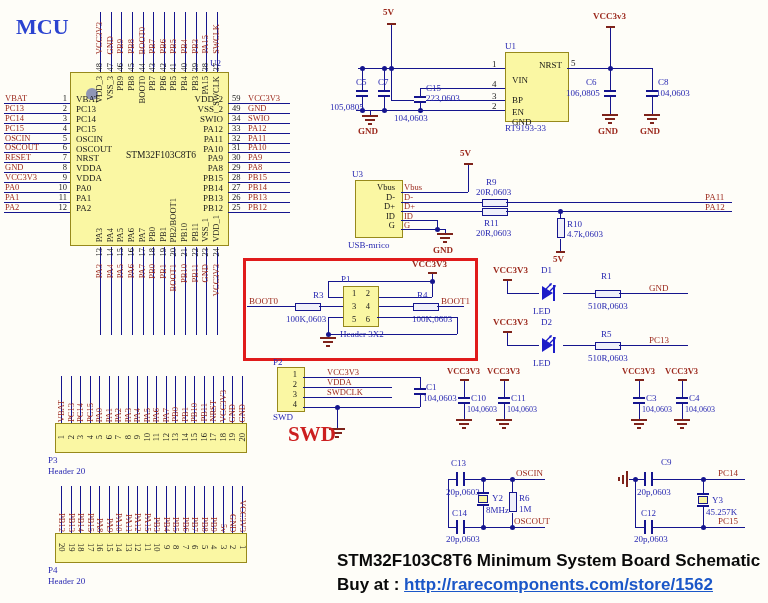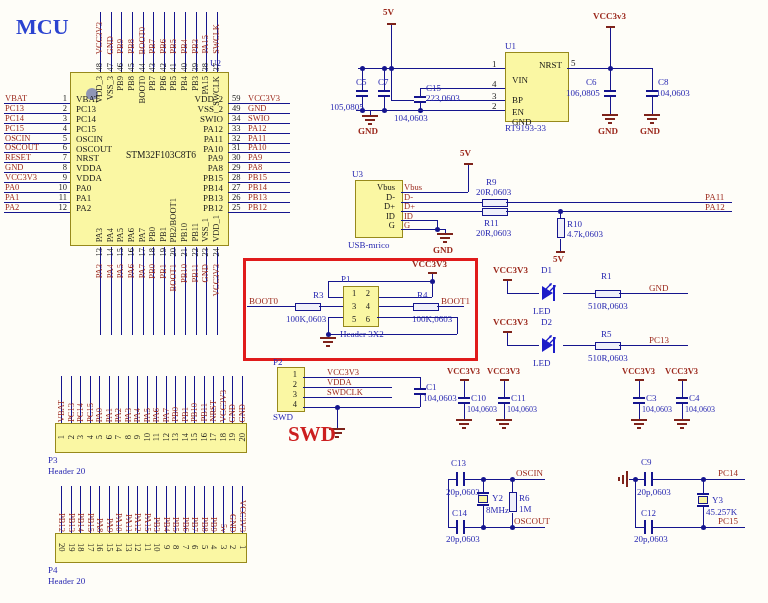--- a/index.html
+++ b/index.html
@@ -885,21 +885,21 @@
   <div class="wh" style="left:635px;top:479px;width:110px"></div>
   <div class="wh" style="left:635px;top:527px;width:110px"></div>
   <div class="caph" style="left:644px;top:472px">
       <i></i>
       <i></i>
     </div>
   <div class="caph" style="left:644px;top:520px">
       <i></i>
       <i></i>
     </div>
-  <span class="ref" style="left:641px;top:458px">C9</span>
+  <span class="ref" style="left:661px;top:458px">C9</span>
   <span class="ref" style="left:637px;top:488px">20p,0603</span>
   <span class="ref" style="left:641px;top:509px">C12</span>
   <span class="ref" style="left:634px;top:535px">20p,0603</span>
   <div class="dot" style="left:703px;top:479px"></div>
   <div class="dot" style="left:703px;top:527px"></div>
   <span class="net" style="left:718px;top:469px">PC14</span>
   <span class="net" style="left:718px;top:517px">PC15</span>
   <div class="wv" style="left:703px;top:479px;height:14px"></div>
   <div class="xtal" style="left:697px;top:493px">
       <i class="pl"></i>
@@ -1203,14 +1203,18 @@
       <div class="hn">
         <span class="vcw cnum">2</span>
       </div>
       <div class="hn">
         <span class="vcw cnum">1</span>
       </div>
     </div>
   <span class="ref" style="left:48px;top:566px">P4</span>
   <span class="ref" style="left:48px;top:577px">Header 20</span>
 
+  <div class="titleline" style="left:337px;top:551px">STM32F103C8T6 Minimum System Board Schematic</div>
+  <div class="titleline" style="left:337px;top:575px">
+    <span>Buy at : </span><a class="buylink" href="#">http://rarecomponents.com/store/1562</a>
+  </div>
 
 </div>
 
 </body></html>

